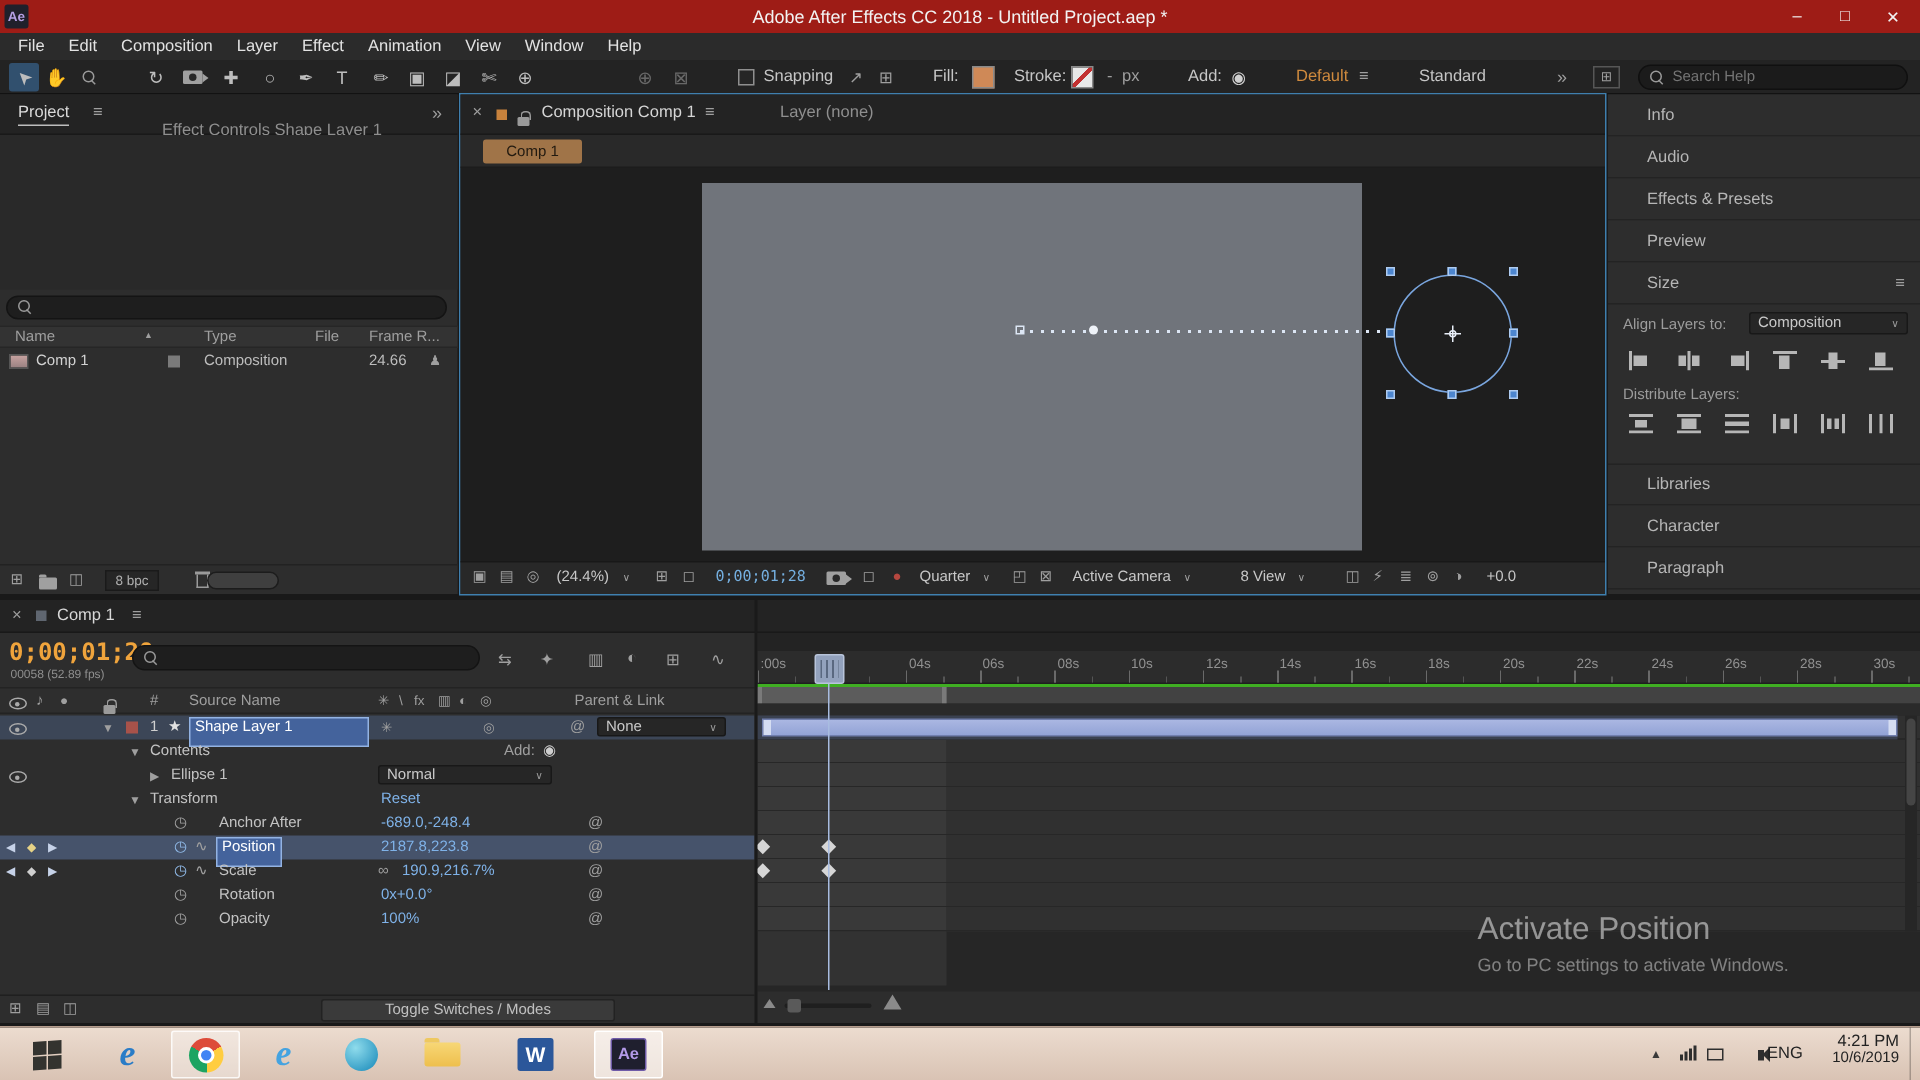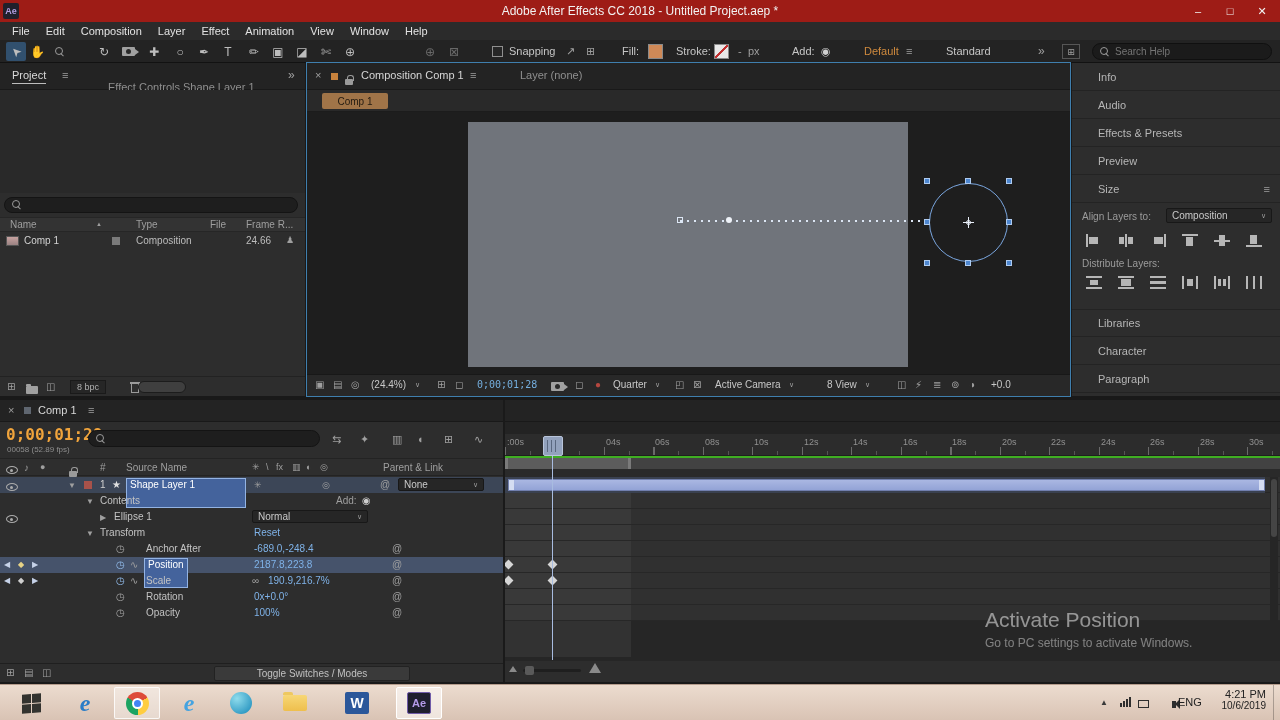--- a/index.html
+++ b/index.html
@@ -37,21 +37,21 @@
 .lockk::before{content:"";position:absolute;left:1.5px;top:-4px;width:5px;height:5px;border:1px solid #9a9a9a;border-bottom:none;border-radius:3px 3px 0 0}
 .camicon{position:relative;width:13px;height:9px;display:inline-block;background:#a0a0a0;border-radius:1px}
 .camicon::before{content:"";position:absolute;left:4px;top:2px;width:5px;height:5px;border-radius:50%;background:#282828}
 .camicon::after{content:"";position:absolute;right:-4px;top:1.5px;border-left:4px solid #a0a0a0;border-top:3px solid transparent;border-bottom:3px solid transparent}
 .foldericon{position:relative;width:12px;height:8px;display:inline-block;background:#a0a0a0;border-radius:1px}
 .foldericon::before{content:"";position:absolute;left:0;top:-2px;width:5px;height:2px;background:#a0a0a0;border-radius:1px 1px 0 0}
 .trashicon{position:relative;width:8px;height:9px;display:inline-block;border:1px solid #9a9a9a;border-top:none}
 .trashicon::before{content:"";position:absolute;left:-2px;top:-2px;width:10px;height:2px;background:#9a9a9a}
 .cbx{display:inline-block;width:11px;height:11px;border:1px solid #8f8f8f;background:#262626}
 .kf{position:absolute;width:7px;height:7px;background:#d6d6d6;transform:rotate(45deg)}
-.sel-label{background:#44639c;border:1px solid #93b3e3;color:#fff;padding:0 3px;font-size:10px;height:30px;line-height:12px;white-space:nowrap;overflow:hidden}
+.sel-label{background:#44639c;border:1px solid #93b3e3;color:#fff;padding:0 3px;font-size:10px;height:20px;line-height:12px;white-space:nowrap;overflow:hidden}
 .val{position:absolute;color:#7fb2e8;font-size:10px;white-space:nowrap}
 .plabel{position:absolute;color:#c3c3c3;font-size:10px;white-space:nowrap}
 
 .panel{position:absolute;background:#2d2d2d}
 .tabbar{position:absolute;left:0;top:0;right:0;height:27px;background:#232323;border-bottom:1px solid #191919}
 .rp-head{height:28px;border-bottom:1px solid #232323;display:flex;align-items:center;padding-left:26px;color:#b6b6b6;font-size:11px;background:#2d2d2d}
 .al-btn{position:absolute;width:24px;height:18px;display:flex;align-items:center;justify-content:center}
 
 .tlrow{position:absolute;left:0;width:503px;height:16px}
 .rlabel{position:absolute;top:3px;font-size:9px;color:#919191;white-space:nowrap}

